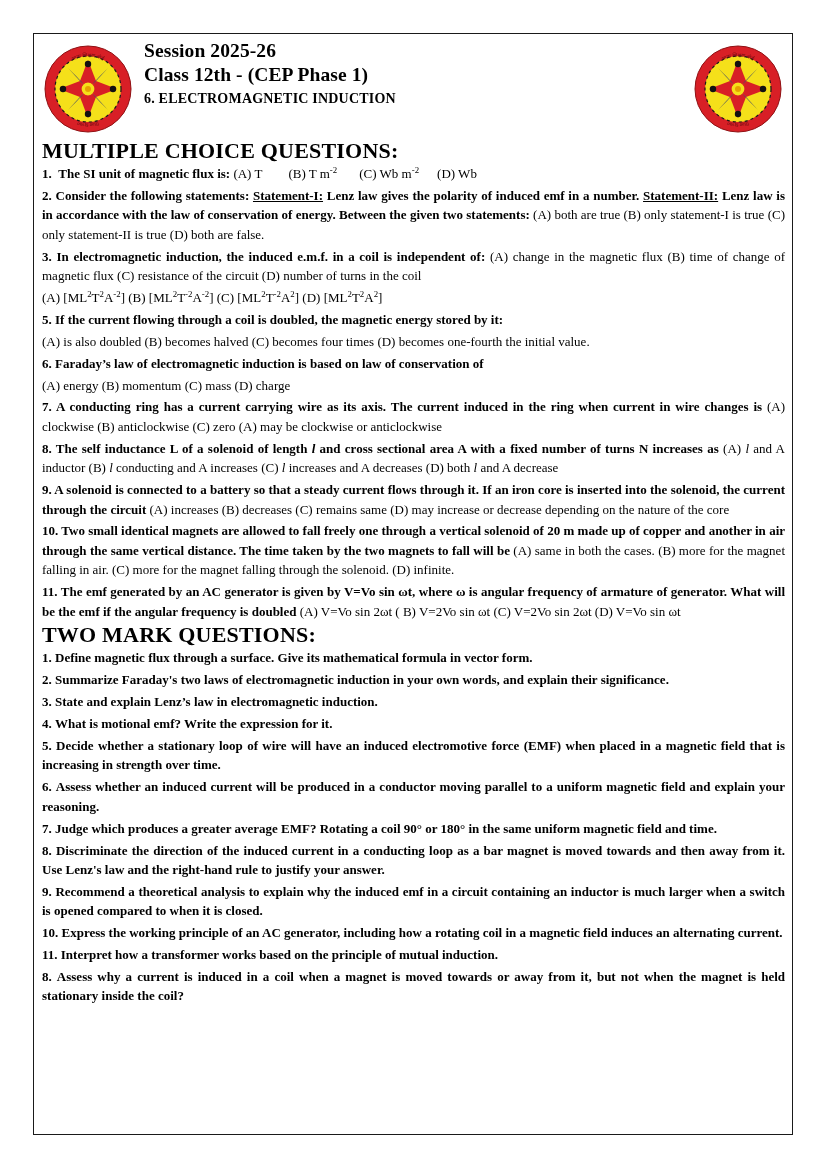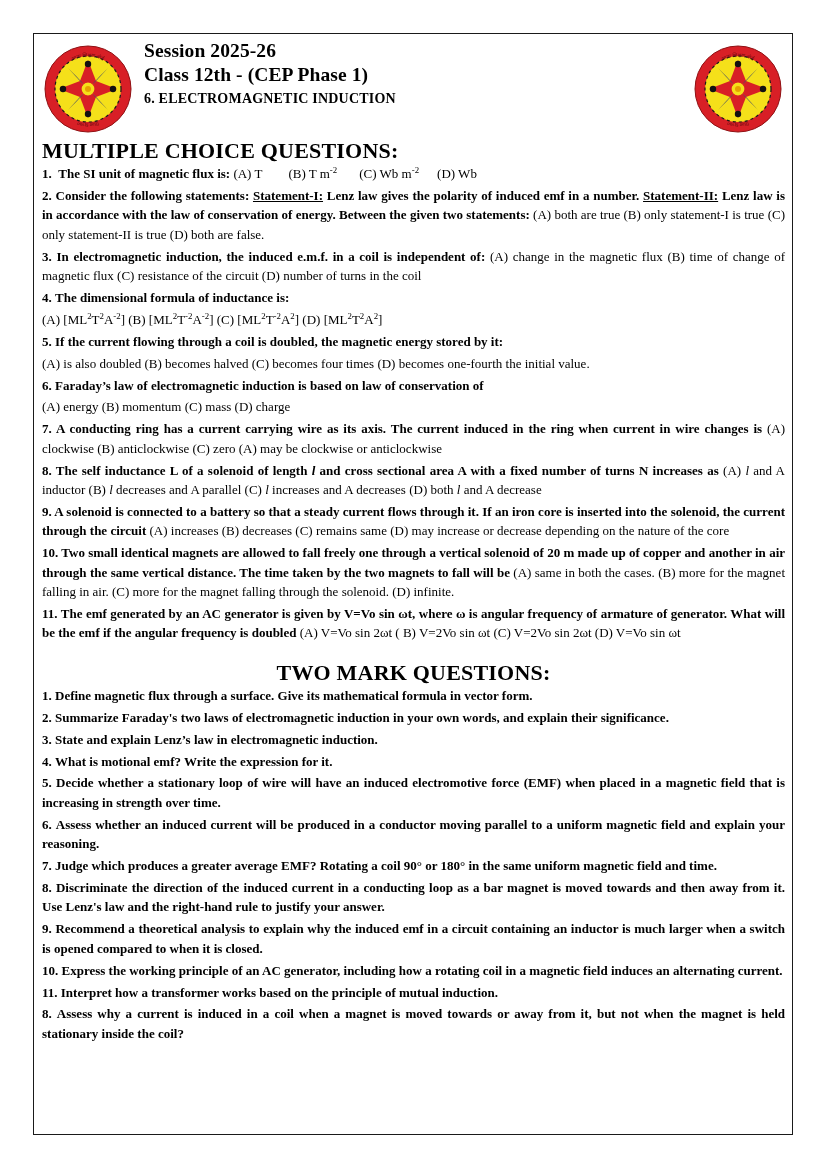--- a/index.html
+++ b/index.html
@@ -111,21 +111,21 @@
   sup {
     font-size: 0.68em;
     line-height: 0;
     vertical-align: super;
   }
 
   .gap1 { display: inline-block; width: 26px; }
   .gap2 { display: inline-block; width: 22px; }
   .gap3 { display: inline-block; width: 18px; }
 
-  .two-mark-heading { margin-top: 18px; text-align: center; }
+  .two-mark-heading { margin-top: 2px; }
 </style>
 </head>
 <body>
 
 <div class="page">
   <div class="doc-frame">
 
     <div class="header">
 
       <div class="logo left">
@@ -226,23 +226,20 @@
           <span>Lenz law is in accordance with the law of conservation of energy. Between the given two statements:</span></span>
         <span class="opts">(A) both are true (B) only statement-I is true (C) only statement-II is true (D) both are false.</span>
       </div>
 
       <div class="q mcq">
         <span class="stem"><span class="num">3.</span>
           <span>In electromagnetic induction, the induced e.m.f. in a coil is independent of:</span></span>
         <span class="opts">(A) change in the magnetic flux (B) time of change of magnetic flux (C) resistance of the circuit (D) number of turns in the coil</span>
       </div>
 
-      <div class="q mcq">
-        <span class="stem"><span class="num">4.</span>&nbsp;<span>The dimensional formula of inductance is:</span></span>
-      </div>
       <div class="q">
         <span><span>(A) [ML</span><sup>2</sup><span>T</span><sup>2</sup><span>A</span><sup>-2</sup><span>]</span></span>
         <span><span>(B) [ML</span><sup>2</sup><span>T</span><sup>-2</sup><span>A</span><sup>-2</sup><span>]</span></span>
         <span><span>(C) [ML</span><sup>2</sup><span>T</span><sup>-2</sup><span>A</span><sup>2</sup><span>]</span></span>
         <span><span>(D) [ML</span><sup>2</sup><span>T</span><sup>2</sup><span>A</span><sup>2</sup><span>]</span></span>
       </div>
 
       <div class="q mcq">
         <span class="stem"><span class="num">5.</span>&nbsp;<span>If the current flowing through a coil is doubled, the magnetic energy stored by it:</span></span>
       </div>
@@ -259,21 +256,21 @@
         <span class="opts">(A) clockwise (B) anticlockwise (C) zero (A) may be clockwise or anticlockwise</span>
       </div>
 
       <div class="q mcq">
         <span class="stem"><span class="num">8.</span>
           <span>The self inductance L of a solenoid of length</span>
           <span class="ital">l</span>
           <span>and cross sectional area A with a fixed number of turns N increases as</span></span>
         <span class="opts">
           <span><span>(A)</span> <span class="ital">l</span> <span>and A inductor</span></span>
-          <span><span>(B)</span> <span class="ital">l</span> <span>decreases and A parallel</span></span>
+          <span><span>(B)</span> <span class="ital">l</span> <span>conducting and A increases</span></span>
           <span><span>(C)</span> <span class="ital">l</span> <span>increases and A decreases</span></span>
           <span><span>(D) both</span> <span class="ital">l</span> <span>and A decrease</span></span>
         </span>
       </div>
 
       <div class="q mcq">
         <span class="stem"><span class="num">9.</span>
           <span>A solenoid is connected to a battery so that a steady current flows through it. If an iron core is inserted into the solenoid, the current through the circuit</span></span>
         <span class="opts">(A) increases (B) decreases (C) remains same (D) may increase or decrease depending on the nature of the core</span>
       </div>

